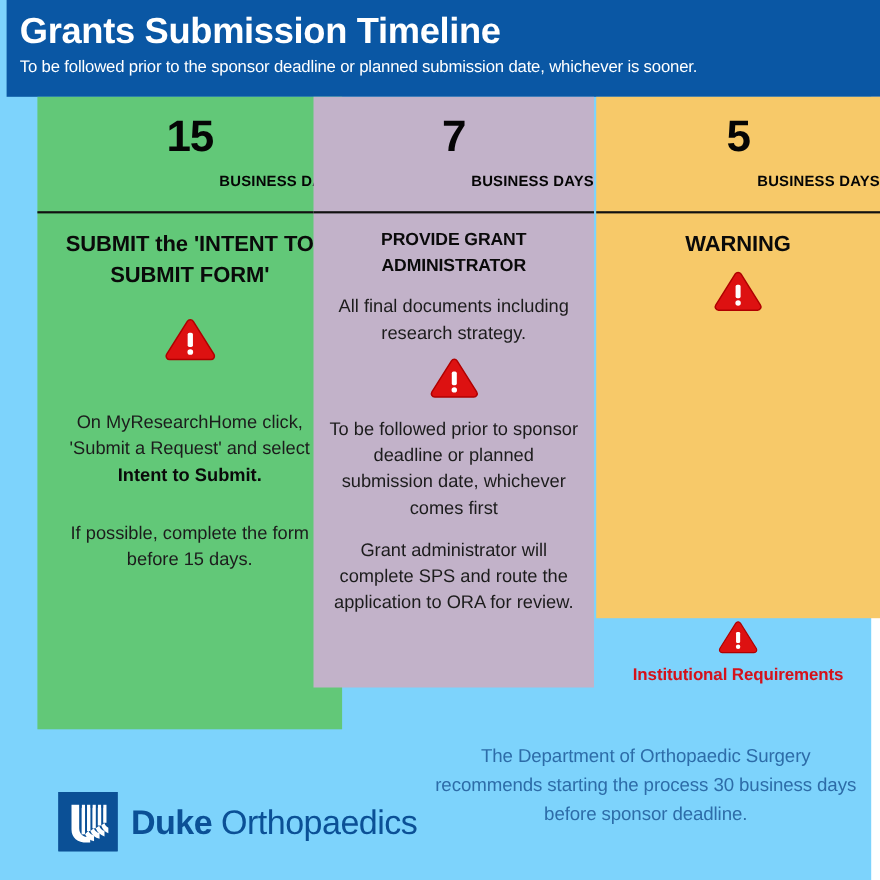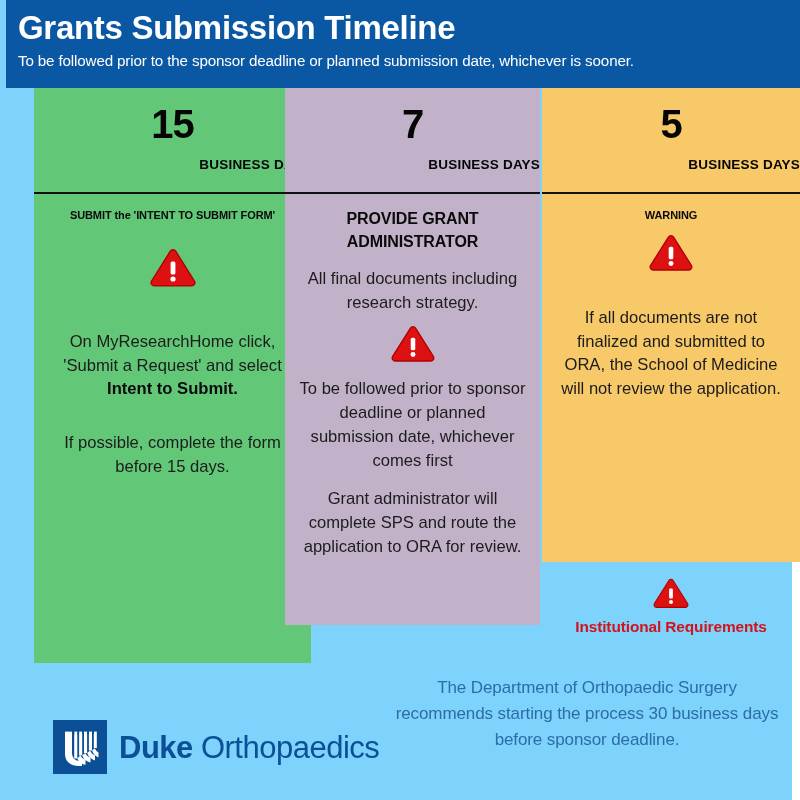--- a/index.html
+++ b/index.html
@@ -78,21 +78,21 @@
     padding-top: 13px;
     text-align: right;
   }
 
   
   .col-body {
     text-align: center;
     padding: 14px 14px 0 14px;
   }
   .col-body-title {
-    font-size: 11px;
+    font-size: 20px;
     font-weight: bold;
     color: #0a0a0a;
     line-height: 1.42;
     letter-spacing: -0.1px;
   }
   .col-body-title.small { font-size: 16px; }
 
   .para {
     font-size: 16.6px;
     color: #1c1c1c;
@@ -106,21 +106,21 @@
   .spacer-30 { height: 30px; }
   .spacer-38 { height: 38px; }
 
   
   .warn-icon { display: block; margin: 0 auto; }
 
   
   #inst-block {
     position: absolute;
     left: 542px;
-    top: 578px;
+    top: 564px;
     width: 258px;
     text-align: center;
   }
   #inst-label {
     font-size: 15.4px;
     font-weight: bold;
     color: #D4121B;
     letter-spacing: -0.1px;
     padding-top: 5px;
   }
@@ -231,21 +231,20 @@
       <div class="spacer-10"></div>
       <span class="warn-icon">
         <svg width="44" height="38" viewBox="0 0 46 40" xmlns="http://www.w3.org/2000/svg">
           <path d="M20.3 3.2 L1.6 33.0 a3.2 3.2 0 0 0 2.7 4.9 h37.4 a3.2 3.2 0 0 0 2.7 -4.9 L25.7 3.2 a3.2 3.2 0 0 0 -5.4 0 Z" fill="#DD1111"></path>
           <path d="M20.3 3.2 L1.6 33.0 a3.2 3.2 0 0 0 2.7 4.9 h37.4 a3.2 3.2 0 0 0 2.7 -4.9 L25.7 3.2 a3.2 3.2 0 0 0 -5.4 0 Z" fill="none" stroke="#B00000" stroke-width="1.4"></path>
           <rect x="20.6" y="13.5" width="4.8" height="13" rx="1.6" fill="#ffffff"></rect>
           <circle cx="23" cy="31" r="2.6" fill="#ffffff"></circle>
         </svg>
       </span>
       <div class="spacer-30"></div>
-      <div class="para">If all documents are not finalized and submitted to ORA, the School of Medicine will not review the application.</div>
     </div>
   </div>
 
   <div id="inst-block">
     <span class="warn-icon">
       <svg width="36" height="31" viewBox="0 0 46 40" xmlns="http://www.w3.org/2000/svg">
         <path d="M20.3 3.2 L1.6 33.0 a3.2 3.2 0 0 0 2.7 4.9 h37.4 a3.2 3.2 0 0 0 2.7 -4.9 L25.7 3.2 a3.2 3.2 0 0 0 -5.4 0 Z" fill="#DD1111"></path>
         <path d="M20.3 3.2 L1.6 33.0 a3.2 3.2 0 0 0 2.7 4.9 h37.4 a3.2 3.2 0 0 0 2.7 -4.9 L25.7 3.2 a3.2 3.2 0 0 0 -5.4 0 Z" fill="none" stroke="#B00000" stroke-width="1.4"></path>
         <rect x="20.6" y="13.5" width="4.8" height="13" rx="1.6" fill="#ffffff"></rect>
         <circle cx="23" cy="31" r="2.6" fill="#ffffff"></circle>

